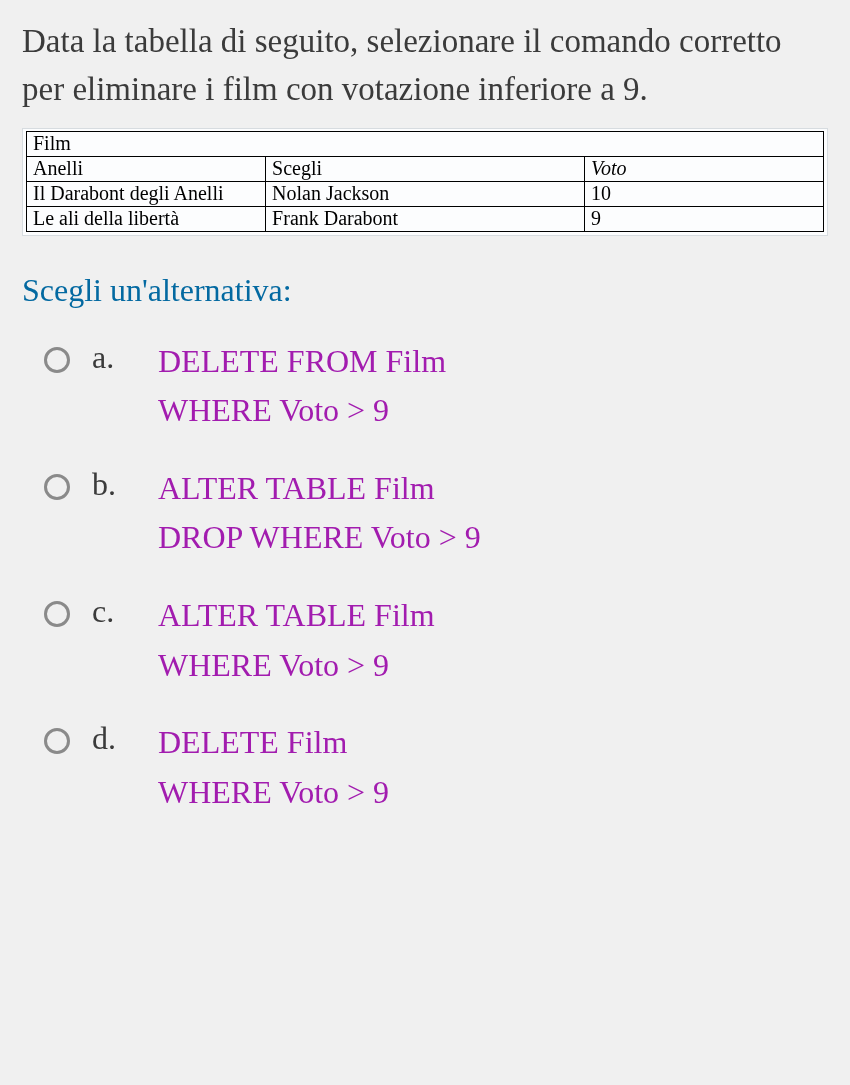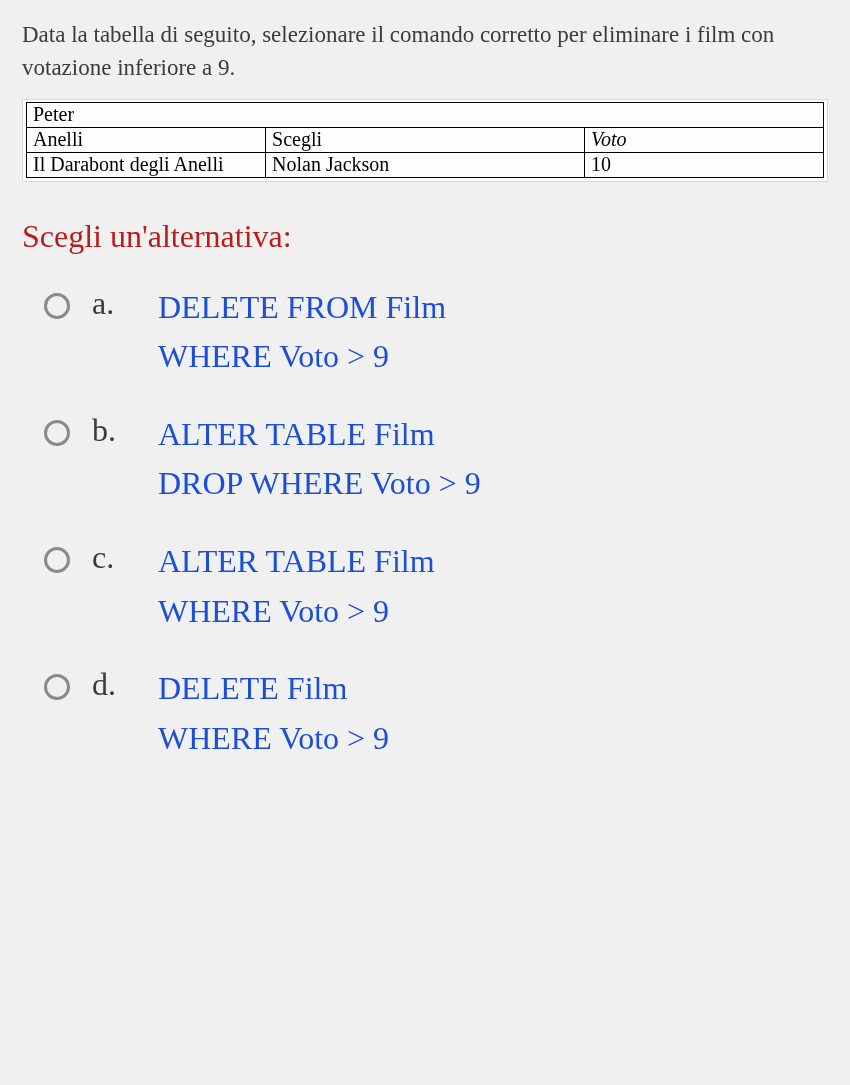--- a/index.html
+++ b/index.html
@@ -8,21 +8,21 @@
     width: 850px;
     background: #f0f0f0;
     font-family: Georgia, "Times New Roman", serif;
     color: #333;
   }
   .wrap {
     padding: 18px 22px 30px 22px;
     box-sizing: border-box;
   }
   .question {
-    font-size: 23px;
+    font-size: 33px;
     line-height: 1.45;
     color: #3b3b3b;
     margin: 0 0 14px 0;
   }
   .tbl-box {
     background: #fcfdfe;
     border: 1px solid #d7dce0;
     padding: 2px 3px 3px 3px;
     margin-bottom: 36px;
   }
@@ -45,21 +45,21 @@
     border: 1px solid #000;
   }
   .head-row td {
     font-weight: bold;
   }
   .col-t { width: 30%; }
   .col-r { width: 40%; }
   .col-v { width: 30%; font-style: italic; }
   .choose {
     font-size: 32px;
-    color: #b91c1c;
+    color: #0369a1;
     margin: 0 0 28px 0;
   }
   .opts {
     display: flex;
     flex-direction: column;
     gap: 28px;
     padding-left: 22px;
   }
   .opt {
     display: flex;
@@ -77,47 +77,52 @@
   }
   .letter {
     font-size: 32px;
     color: #3b3b3b;
     width: 44px;
     flex: 0 0 auto;
     padding-top: 2px;
   }
   .answer {
     font-size: 32px;
-    color: #1d4ed8;
+    color: #a21caf;
     line-height: 1.55;
     white-space: pre-line;
   }
 </style>
 </head>
 <body>
 
 <div class="wrap">
 
   <p class="question">Data la tabella di seguito, selezionare il comando corretto per eliminare i film con votazione inferiore a 9.</p>
 
   <div class="tbl-box">
     <table class="film">
       <tbody>
           <tr class="caption-row">
-        <td colspan="3">Peter</td>
+        <td colspan="3">Film</td>
       </tr>
       <tr class="head-row">
         <td class="col-t">Anelli</td>
         <td class="col-r">Scegli</td>
         <td class="col-v">Voto</td>
       </tr>
       <tr>
         <td>Il Darabont degli Anelli</td>
         <td>Nolan Jackson</td>
         <td>10</td>
+      </tr>
+      <tr>
+        <td>Le ali della libertà</td>
+        <td>Frank Darabont</td>
+        <td>9</td>
       </tr>
     </tbody>
       </table>
   </div>
 
   <p class="choose">Scegli un'alternativa:</p>
 
   <div class="opts">
 
     <div class="opt">

